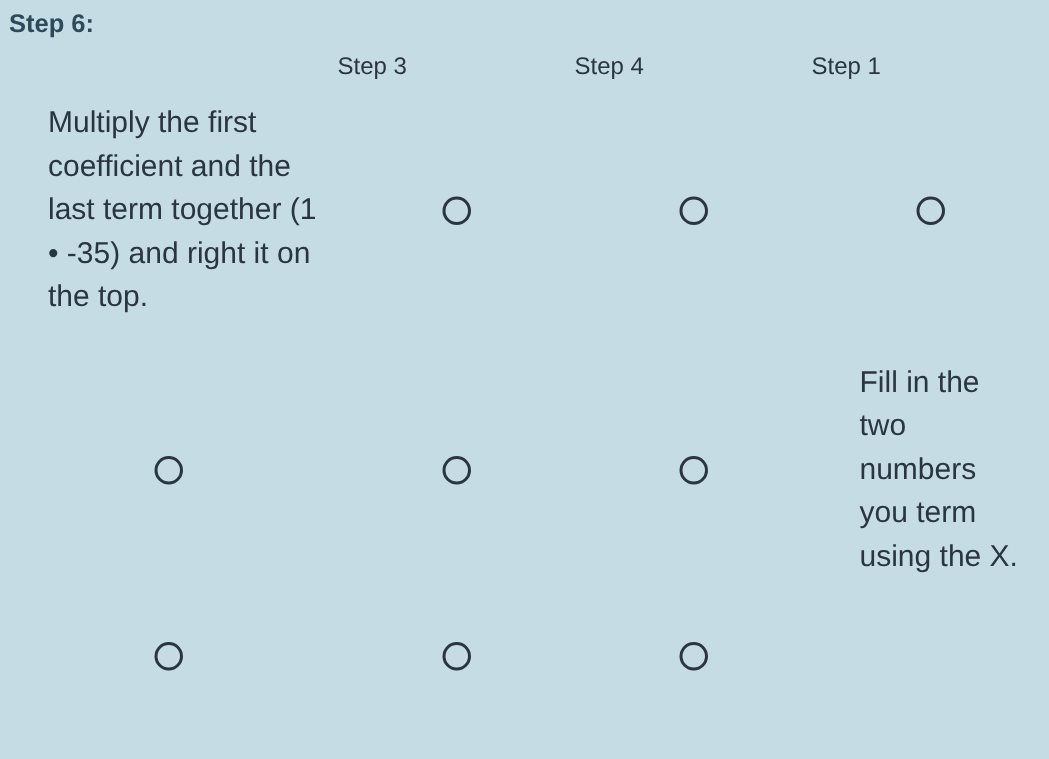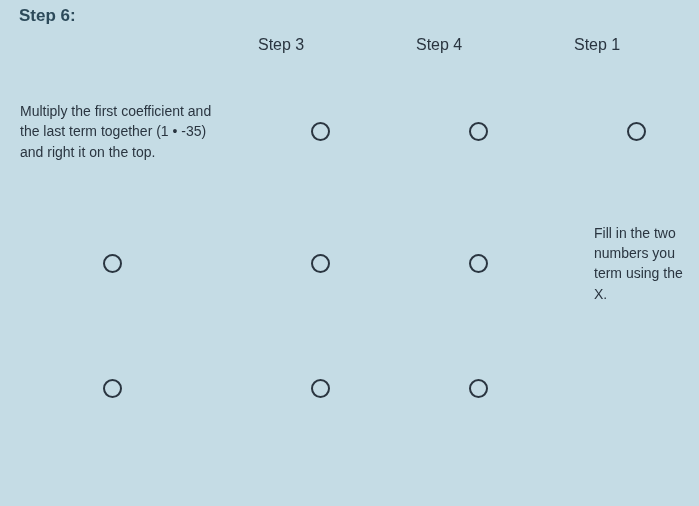--- a/index.html
+++ b/index.html
@@ -9,33 +9,33 @@
       width: 699px;
       height: 506px;
       padding: 0;
       color: #2a3540;
       overflow: hidden;
     }
     .page-title {
       font-weight: bold;
       font-size: 17px;
       color: #2d4a5a;
-      padding: 6px 8px 10px 19px;
+      padding: 6px 8px 10px 6px;
     }
     .grid {
       display: grid;
       grid-template-columns: 225px 1fr 1fr 1fr;
       align-items: center;
-      gap: 33px;
     }
     .row-label {
-      font-size: 14px;
+      font-size: 20px;
       line-height: 1.45;
       color: #2a3540;
       padding: 14px 12px 14px 20px;
+      margin-left: 12px;
     }
     .radio-cell {
       display: flex;
       justify-content: center;
       align-items: center;
       padding: 28px 0;
     }
     .radio {
       width: 19px;
       height: 19px;

